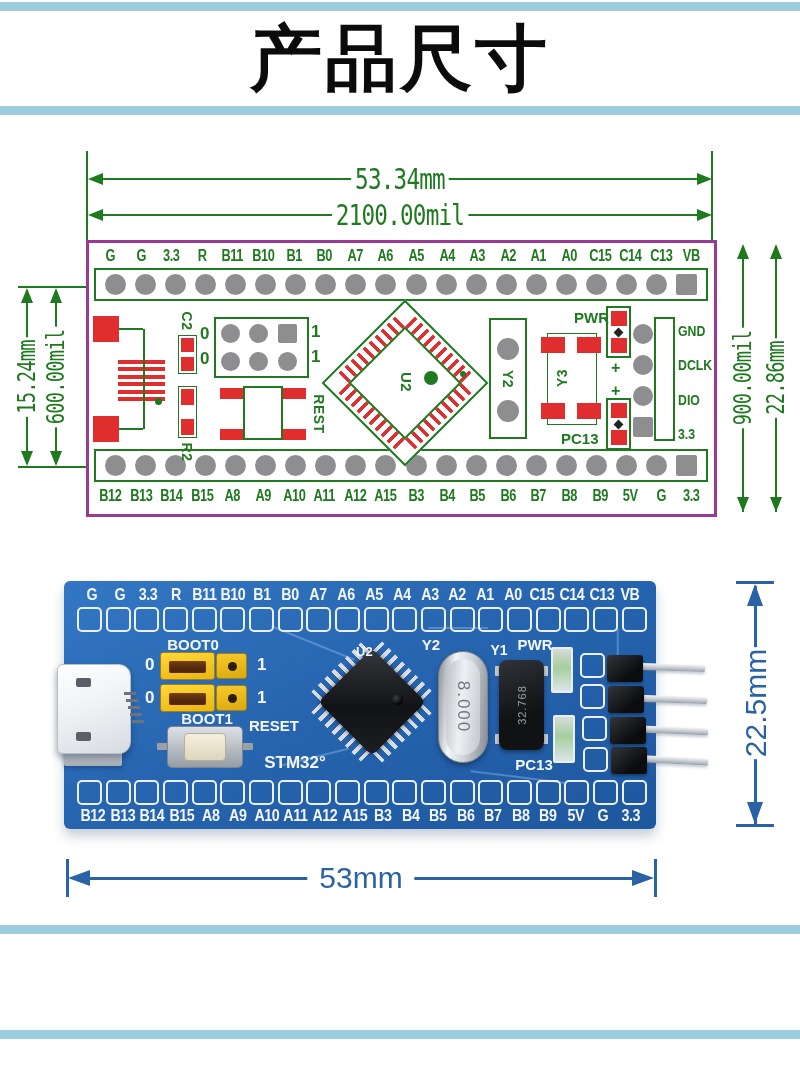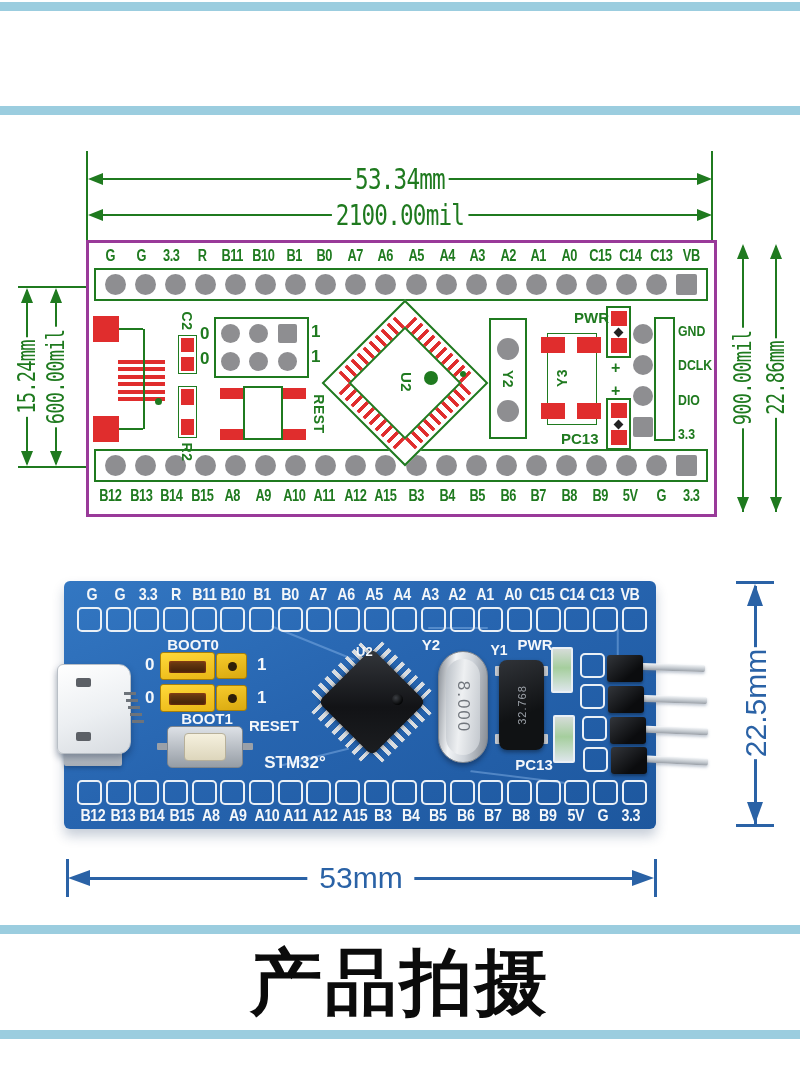--- a/index.html
+++ b/index.html
@@ -180,20 +180,21 @@
              color:var(--dimblue); letter-spacing:0; }
   .pvdimtxt { background:#fff; padding:4px 2px; font:30px "Liberation Sans",sans-serif;
              color:var(--dimblue); }
 </style>
 </head>
 <body>
 
 <div class="page">
 
   <div class="bar" style="top:2px"></div>
+  <div class="banner-title" style="top:12px;height:92px;line-height:92px">产品尺寸</div>
   <div class="bar" style="top:106px"></div>
 
   <div>
 
     <div class="gl-v" style="left:86px;top:151px;height:90px"></div>
     <div class="gl-v" style="left:711px;top:151px;height:90px"></div>
 
     <div class="gl-h" style="left:99px;top:178px;width:601px"></div>
     <i class="ah ahl" style="left:88px;top:173px"></i>
     <i class="ah ahr" style="left:697px;top:173px"></i>
@@ -630,16 +631,15 @@
     <div class="ptick" style="left:654px;top:859px;width:2.5px;height:38px"></div>
     <div class="ptick" style="left:88px;top:877px;width:546px;height:2.5px"></div>
     <i class="ah pahl" style="position:absolute;left:68px;top:870px"></i>
     <i class="ah pahr" style="position:absolute;left:632px;top:870px"></i>
     <div class="pin" style="left:361px;top:878px">
       <span class="pdimtxt">53mm</span>
       </div>
   </div>
 
   <div class="bar" style="top:925px"></div>
-  <div class="banner-title" style="top:938px;height:88px;line-height:88px">产品拍摄</div>
   <div class="bar" style="top:1030px"></div>
 
 </div>
 
 </body></html>

